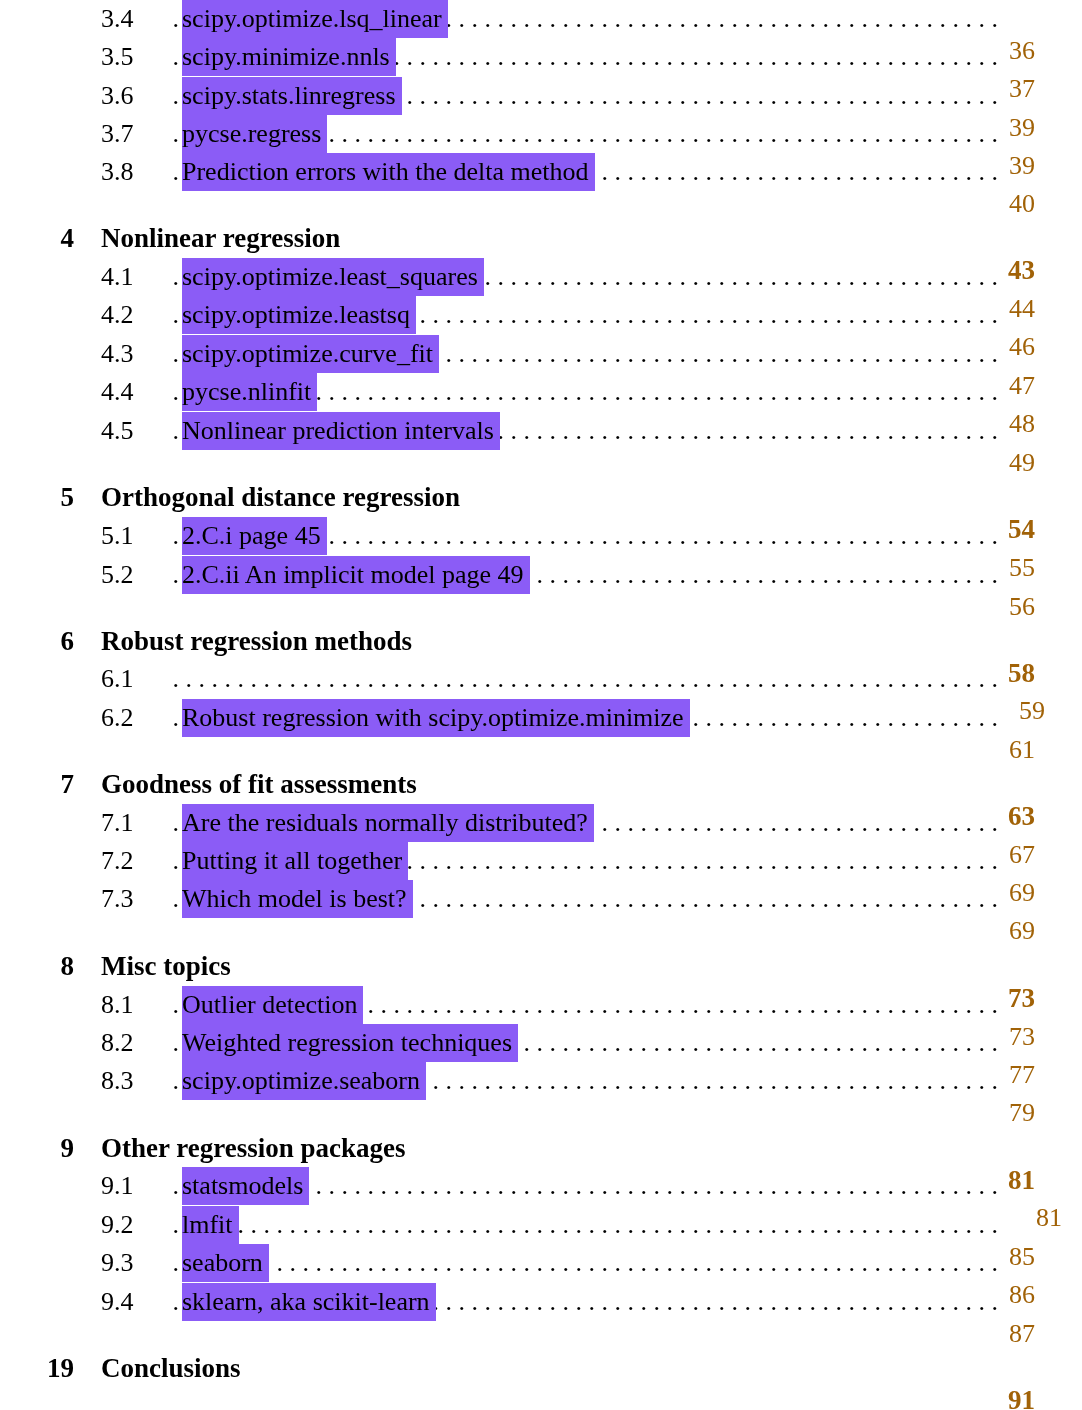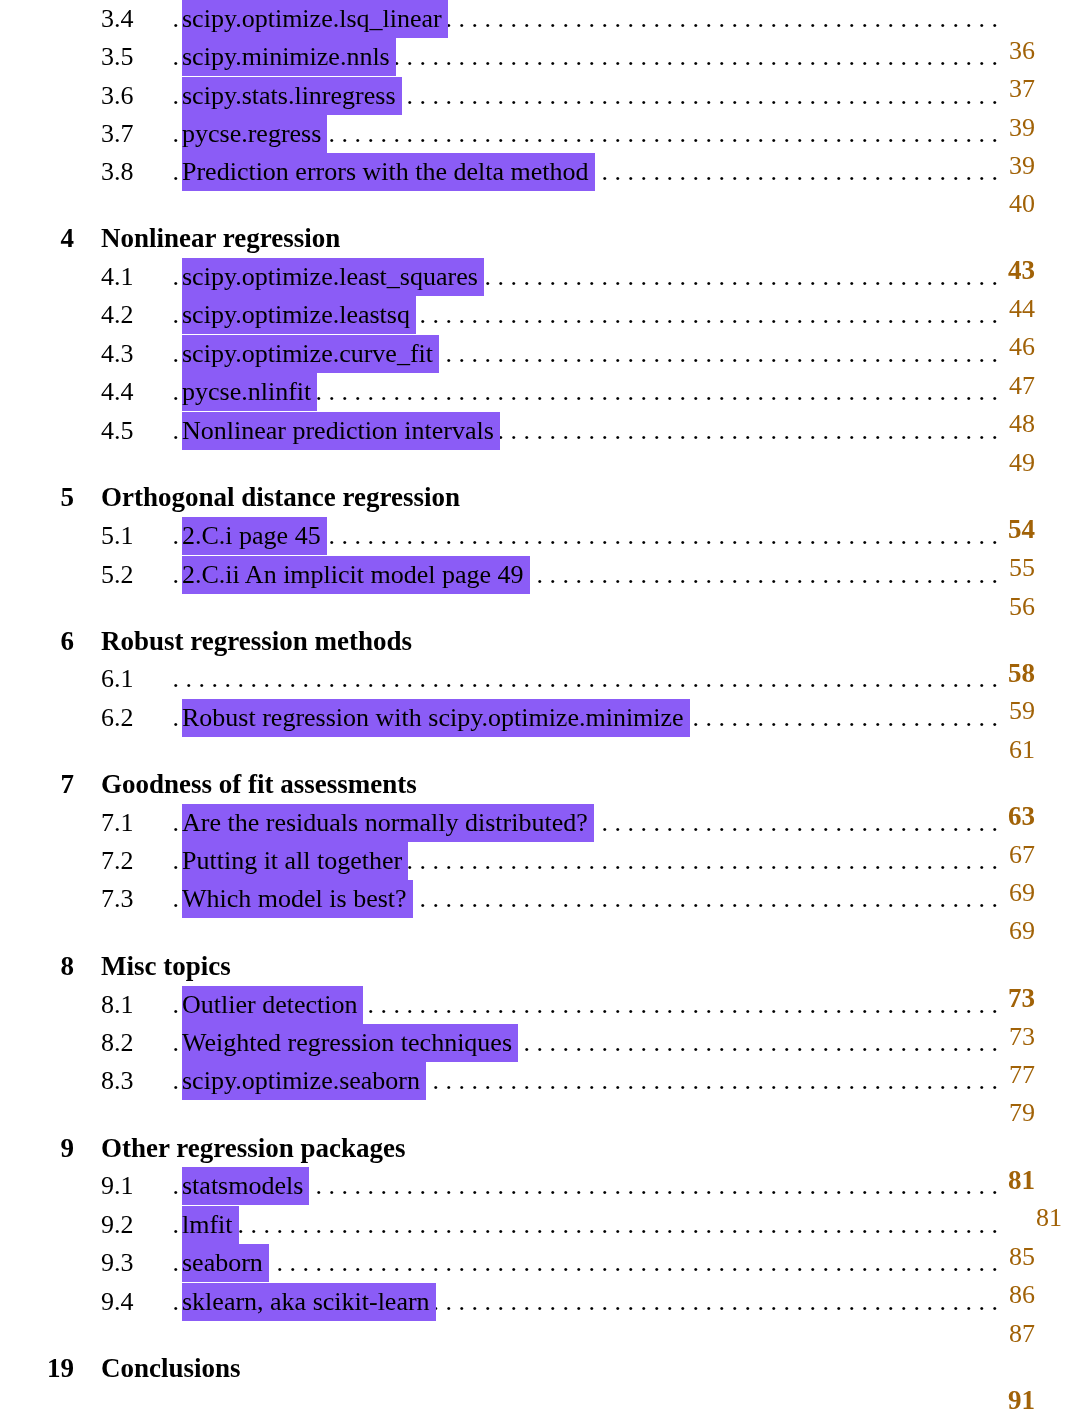--- a/index.html
+++ b/index.html
@@ -168,21 +168,21 @@
       <span class="sec-num">5.2</span>
       <span class="leader"><span>. . . . . . . . . . . . . . . . . . . . . . . . . . . . . . . . . . . . . . . . . . . . . . . . . . . . . . . . . . . . . . . . . . . . . . . . . . . . . . . . .</span></span>
       <span class="sec-title">2.C.ii An implicit model page 49</span>
       <a class="page">56</a>
     </div>
     <div class="row chap" style="top: 622px;">
       <span class="chap-num">6</span>
       <span class="chap-title">Robust regression methods</span>
       <a class="page">58</a>
     </div>
-    <div class="row sec" style="top: 660px;">
+    <div class="row sec" style="top: 660px; padding-left: 10px;">
       <span class="sec-num">6.1</span>
       <span class="leader"><span>. . . . . . . . . . . . . . . . . . . . . . . . . . . . . . . . . . . . . . . . . . . . . . . . . . . . . . . . . . . . . . . . . . . . . . . . . . . . . . . . .</span></span>
       <a class="page">59</a>
     </div>
     <div class="row sec" style="top: 699px;">
       <span class="sec-num">6.2</span>
       <span class="leader"><span>. . . . . . . . . . . . . . . . . . . . . . . . . . . . . . . . . . . . . . . . . . . . . . . . . . . . . . . . . . . . . . . . . . . . . . . . . . . . . . . . .</span></span>
       <span class="sec-title">Robust regression with scipy.optimize.minimize</span>
       <a class="page">61</a>
     </div>

